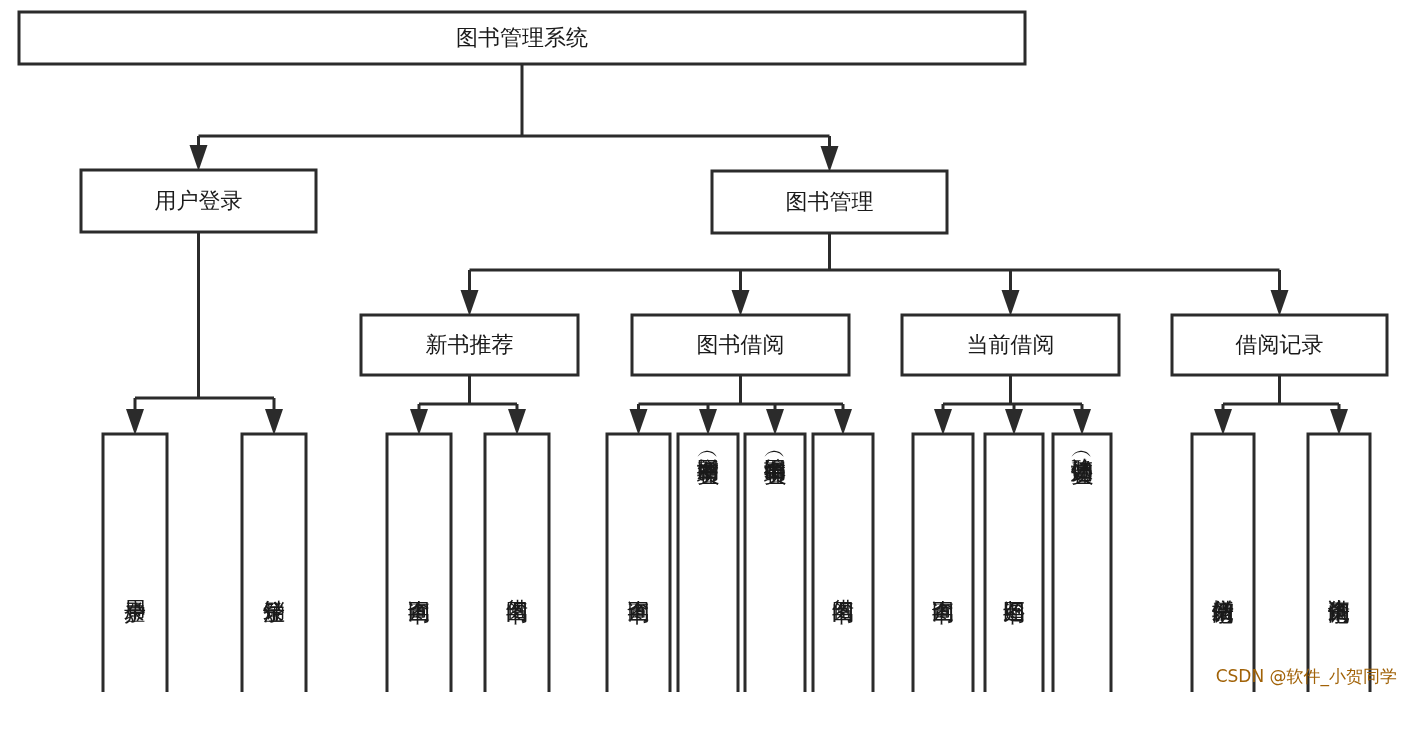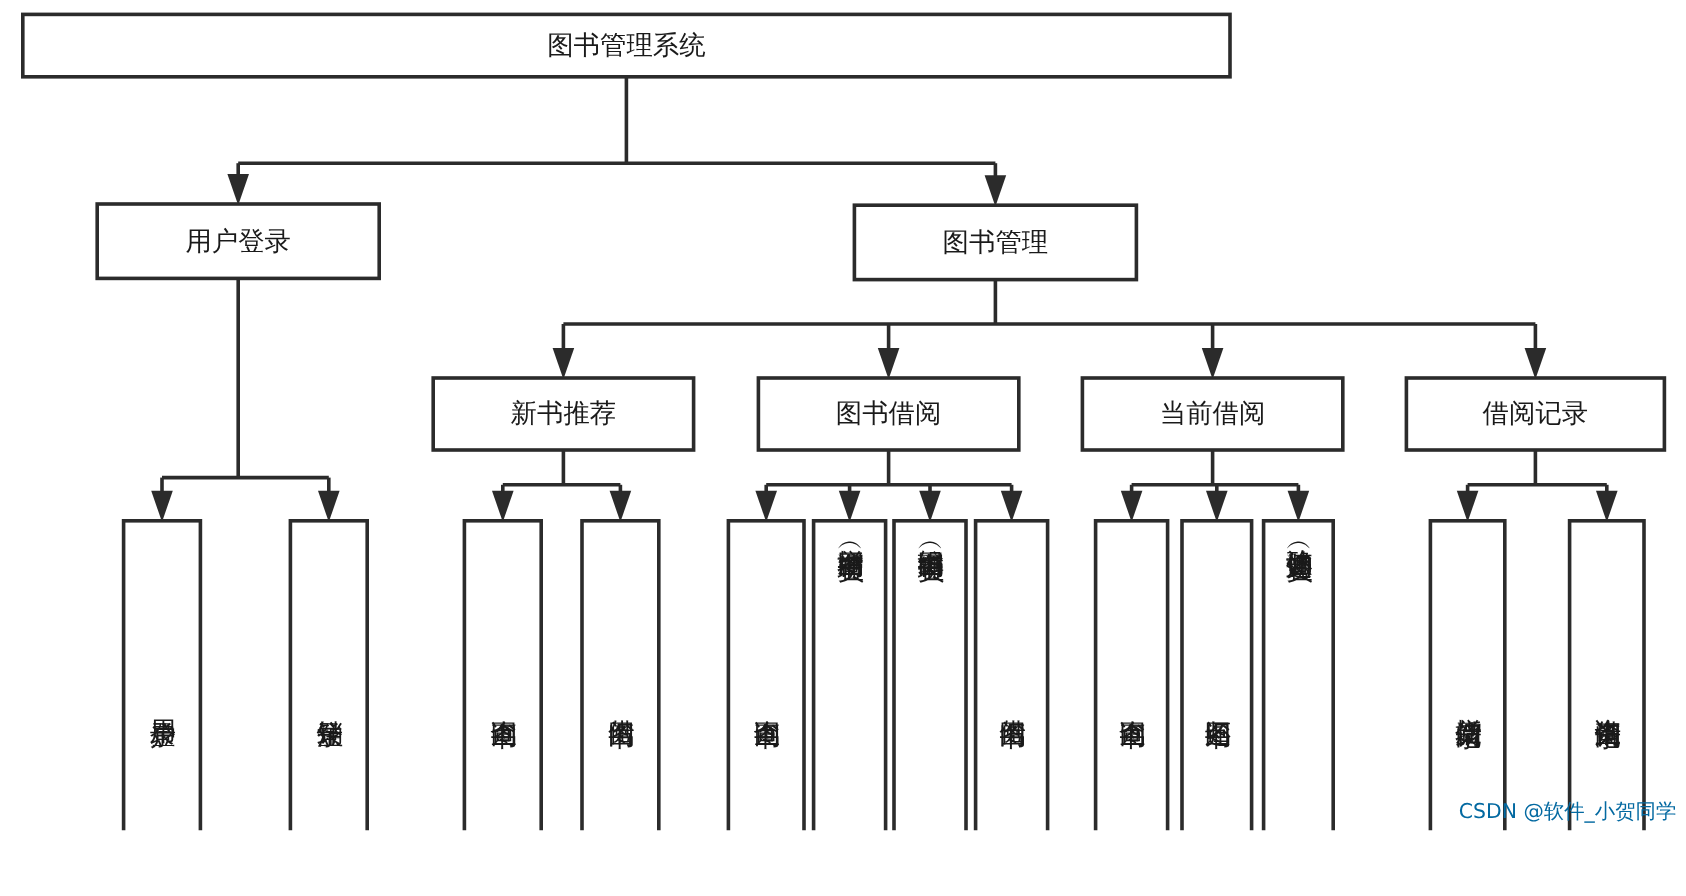--- a/index.html
+++ b/index.html
@@ -12,21 +12,21 @@
   .node-label-h{font-family:"DejaVu Sans","Liberation Sans",sans-serif;font-size:22px;fill:#1a1a1a;
                 text-anchor:middle;dominant-baseline:middle;}
   .vlabel{writing-mode:vertical-rl;text-orientation:upright;white-space:nowrap;
           font-family:"DejaVu Sans","Liberation Sans",sans-serif;font-size:22px;line-height:1.08;
           color:#1a1a1a;letter-spacing:1px;}
   .vbox{position:absolute;box-sizing:border-box;display:flex;justify-content:center;
         pointer-events:none;}
   .vbox.mid{align-items:center;}
   .vbox.top{align-items:flex-start;}
   #watermark{position:absolute;right:8px;bottom:4px;font-family:"DejaVu Sans","Liberation Sans",sans-serif;
-             font-size:17px;color:#0369a1;white-space:nowrap;text-align:center;}
+             font-size:17px;color:#a16207;white-space:nowrap;text-align:center;}
 </style>
 </head>
 <body>
 
 <div id="stage">
   <svg id="diagram" viewBox="0 0 1405 747" xmlns="http://www.w3.org/2000/svg">
     <g id="edges-layer">
         <line x1="522" y1="64" x2="522" y2="136" class="edge"></line>
         <line x1="198.5" y1="136" x2="829.5" y2="136" class="edge"></line>
         <line x1="198.5" y1="136" x2="198.5" y2="146" class="edge"></line>

